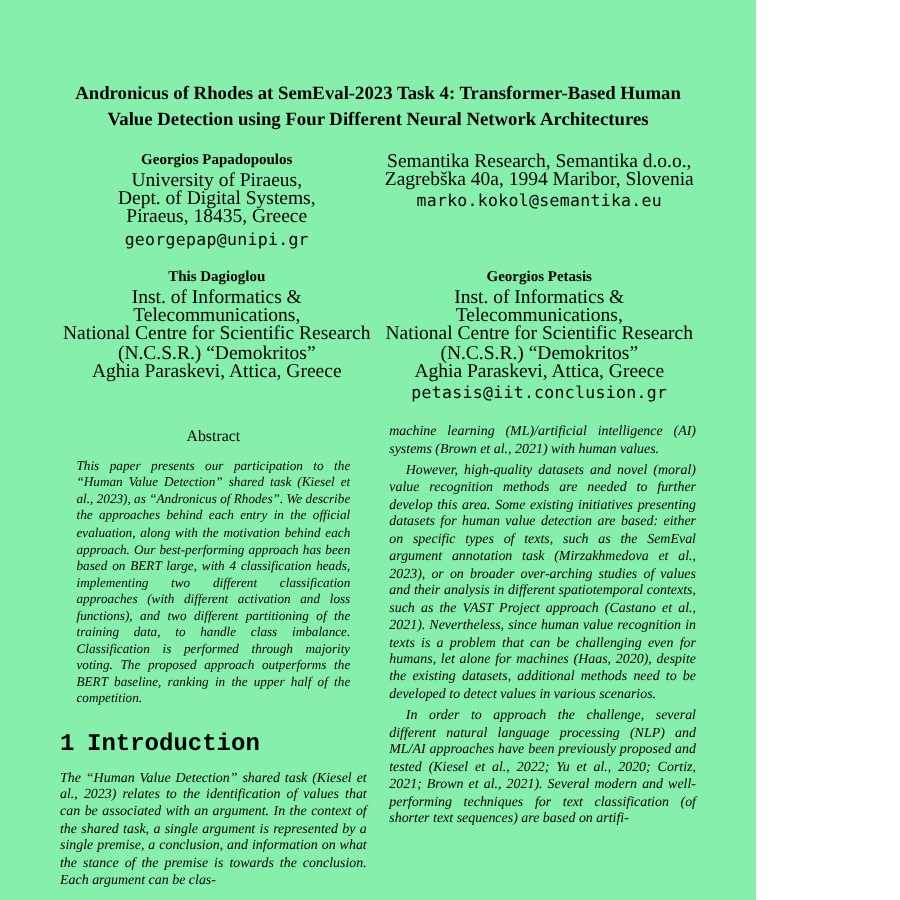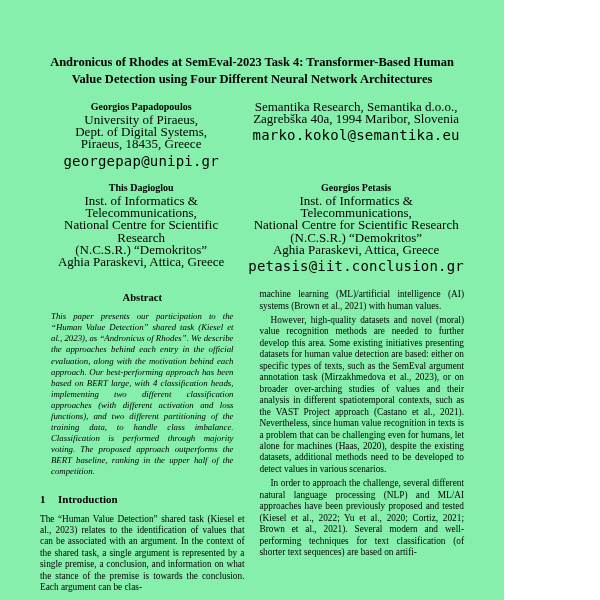--- a/index.html
+++ b/index.html
@@ -41,55 +41,57 @@
     font-size: 10px;
     margin-bottom: 2px;
   }
   .author-aff {
     font-size: 13px;
     line-height: 12.3px;
     white-space: pre-line;
   }
   .author-email {
     font-family: "DejaVu Sans Mono", "Liberation Mono", monospace;
-    font-size: 14px;
+    font-size: 11px;
     margin-top: 2px;
     letter-spacing: 0.2px;
   }
   .columns {
     display: flex;
     gap: 15px;
     align-items: flex-start;
   }
   .col { width: 204.5px; }
   .abstract-heading {
-    font-weight: bold;
+    font-weight: normal;
     font-size: 10.6px;
     text-align: center;
     margin: 3px 0 8px 0;
   }
   .abstract-body {
     padding: 0 11px;
     font-style: italic;
   }
   .abstract-text {
     font-size: 8.8px;
     line-height: 11.1px;
     text-align: justify;
   }
   .section-heading {
     font-weight: bold;
-    font-size: 11px;
+    font-size: 16px;
     margin: 15px 0 9px 0;
+    font-family: Liberation Mono, monospace;
   }
   .section-heading .sec-num { display: inline-block; width: 18px; }
   .body-text {
     font-size: 9.3px;
     line-height: 11.45px;
     text-align: justify;
+    font-style: italic;
   }
   .para { margin-bottom: 3px; }
   .indent { text-indent: 11px; }
 </style>
 </head>
 <body>
 
 <div class="page">
   <div class="content">
 

